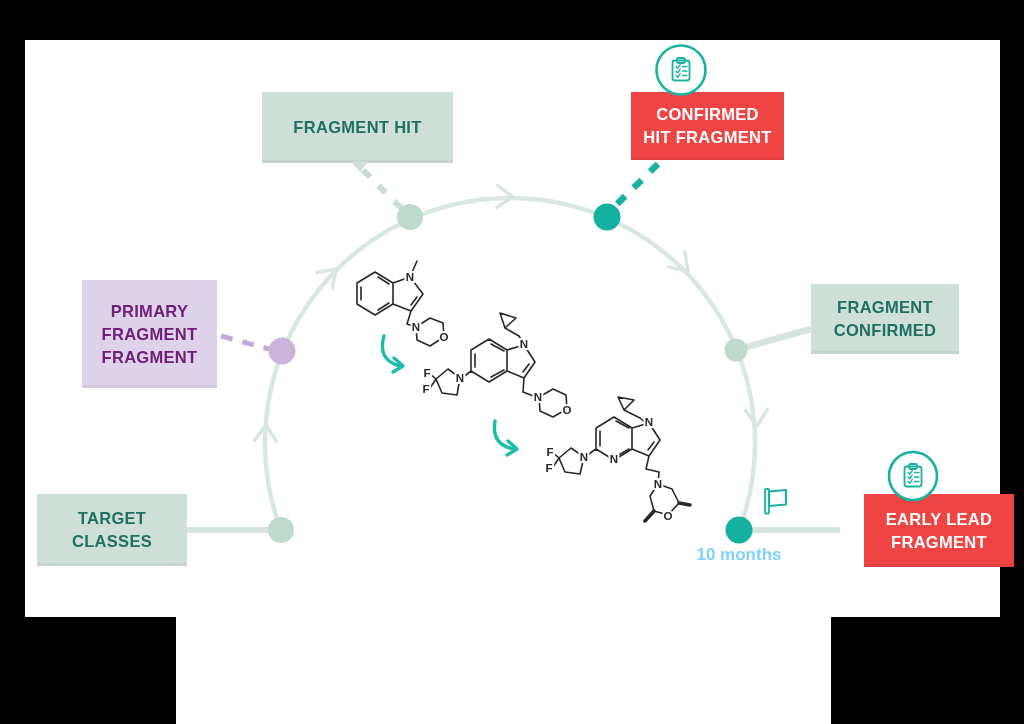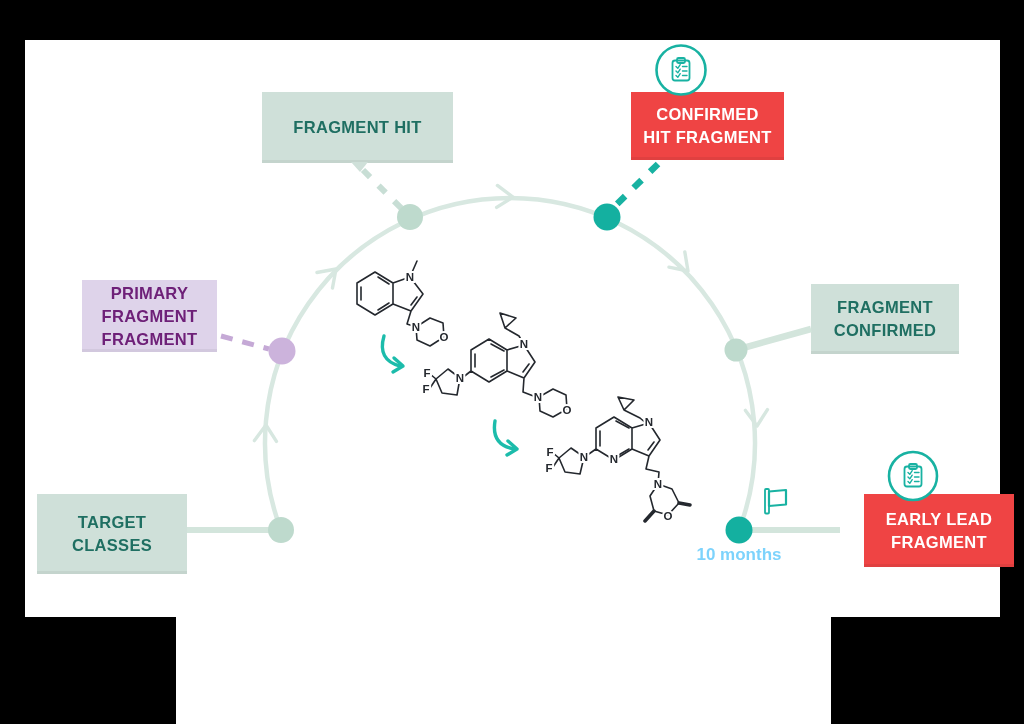--- a/index.html
+++ b/index.html
@@ -7,22 +7,22 @@
          font-family:"Liberation Sans",sans-serif;}
   .surface{position:absolute;background:#fff;}
   #surface-main{left:25px;top:40px;width:975px;height:577px;}
   #surface-strip{left:176px;top:617px;width:655px;height:107px;}
   .stage-box{position:absolute;display:flex;flex-direction:column;justify-content:center;
              align-items:center;text-align:center;font-weight:bold;font-size:16.5px;
              line-height:23px;letter-spacing:.3px;z-index:2;}
   .sage{background:#cfe0d9;color:#1f6f62;box-shadow:inset 0 -3px 0 rgba(0,0,0,.05);}
   .teal{background:#ef4444;color:#ffffff;box-shadow:inset 0 -3px 0 rgba(0,0,0,.06);margin-left:24px;}
   .purple{background:#ded3ea;color:#6e2078;box-shadow:inset 0 -3px 0 rgba(0,0,0,.05);}
-  #box-target-protein{left:37px;top:494px;width:150px;height:80px;}
-  #box-primary-fragment-screening{left:82px;top:280px;width:135px;height:72px;}
+  #box-target-protein{left:37px;top:494px;width:150px;height:72px;}
+  #box-primary-fragment-screening{left:82px;top:280px;width:135px;height:108px;}
   #box-fragment-hit-confirmation{left:246px;top:92px;width:191px;height:71px;margin-left:16px;}
   #box-confirmed-hit-classes{left:607px;top:92px;width:153px;height:68px;}
   #box-fragment-evolution{left:811px;top:284px;width:148px;height:70px;}
   #box-early-lead-classes{left:840px;top:494px;width:150px;height:73px;align-items:center;}
   #months-label{position:absolute;left:677px;top:545px;width:124px;text-align:center;
                 color:#7dd3fc;font-weight:bold;font-size:17px;z-index:2;}
   #art{position:absolute;left:0;top:0;z-index:3;pointer-events:none;}
   .mol{stroke:#24282e;stroke-width:1.6;fill:none;stroke-linecap:round;stroke-linejoin:round;}
   .mol-wedge{stroke:#24282e;stroke-width:3.5;fill:none;stroke-linecap:round;}
   .atom{font:bold 11.5px "Liberation Sans",sans-serif;fill:#24282e;text-anchor:middle;

